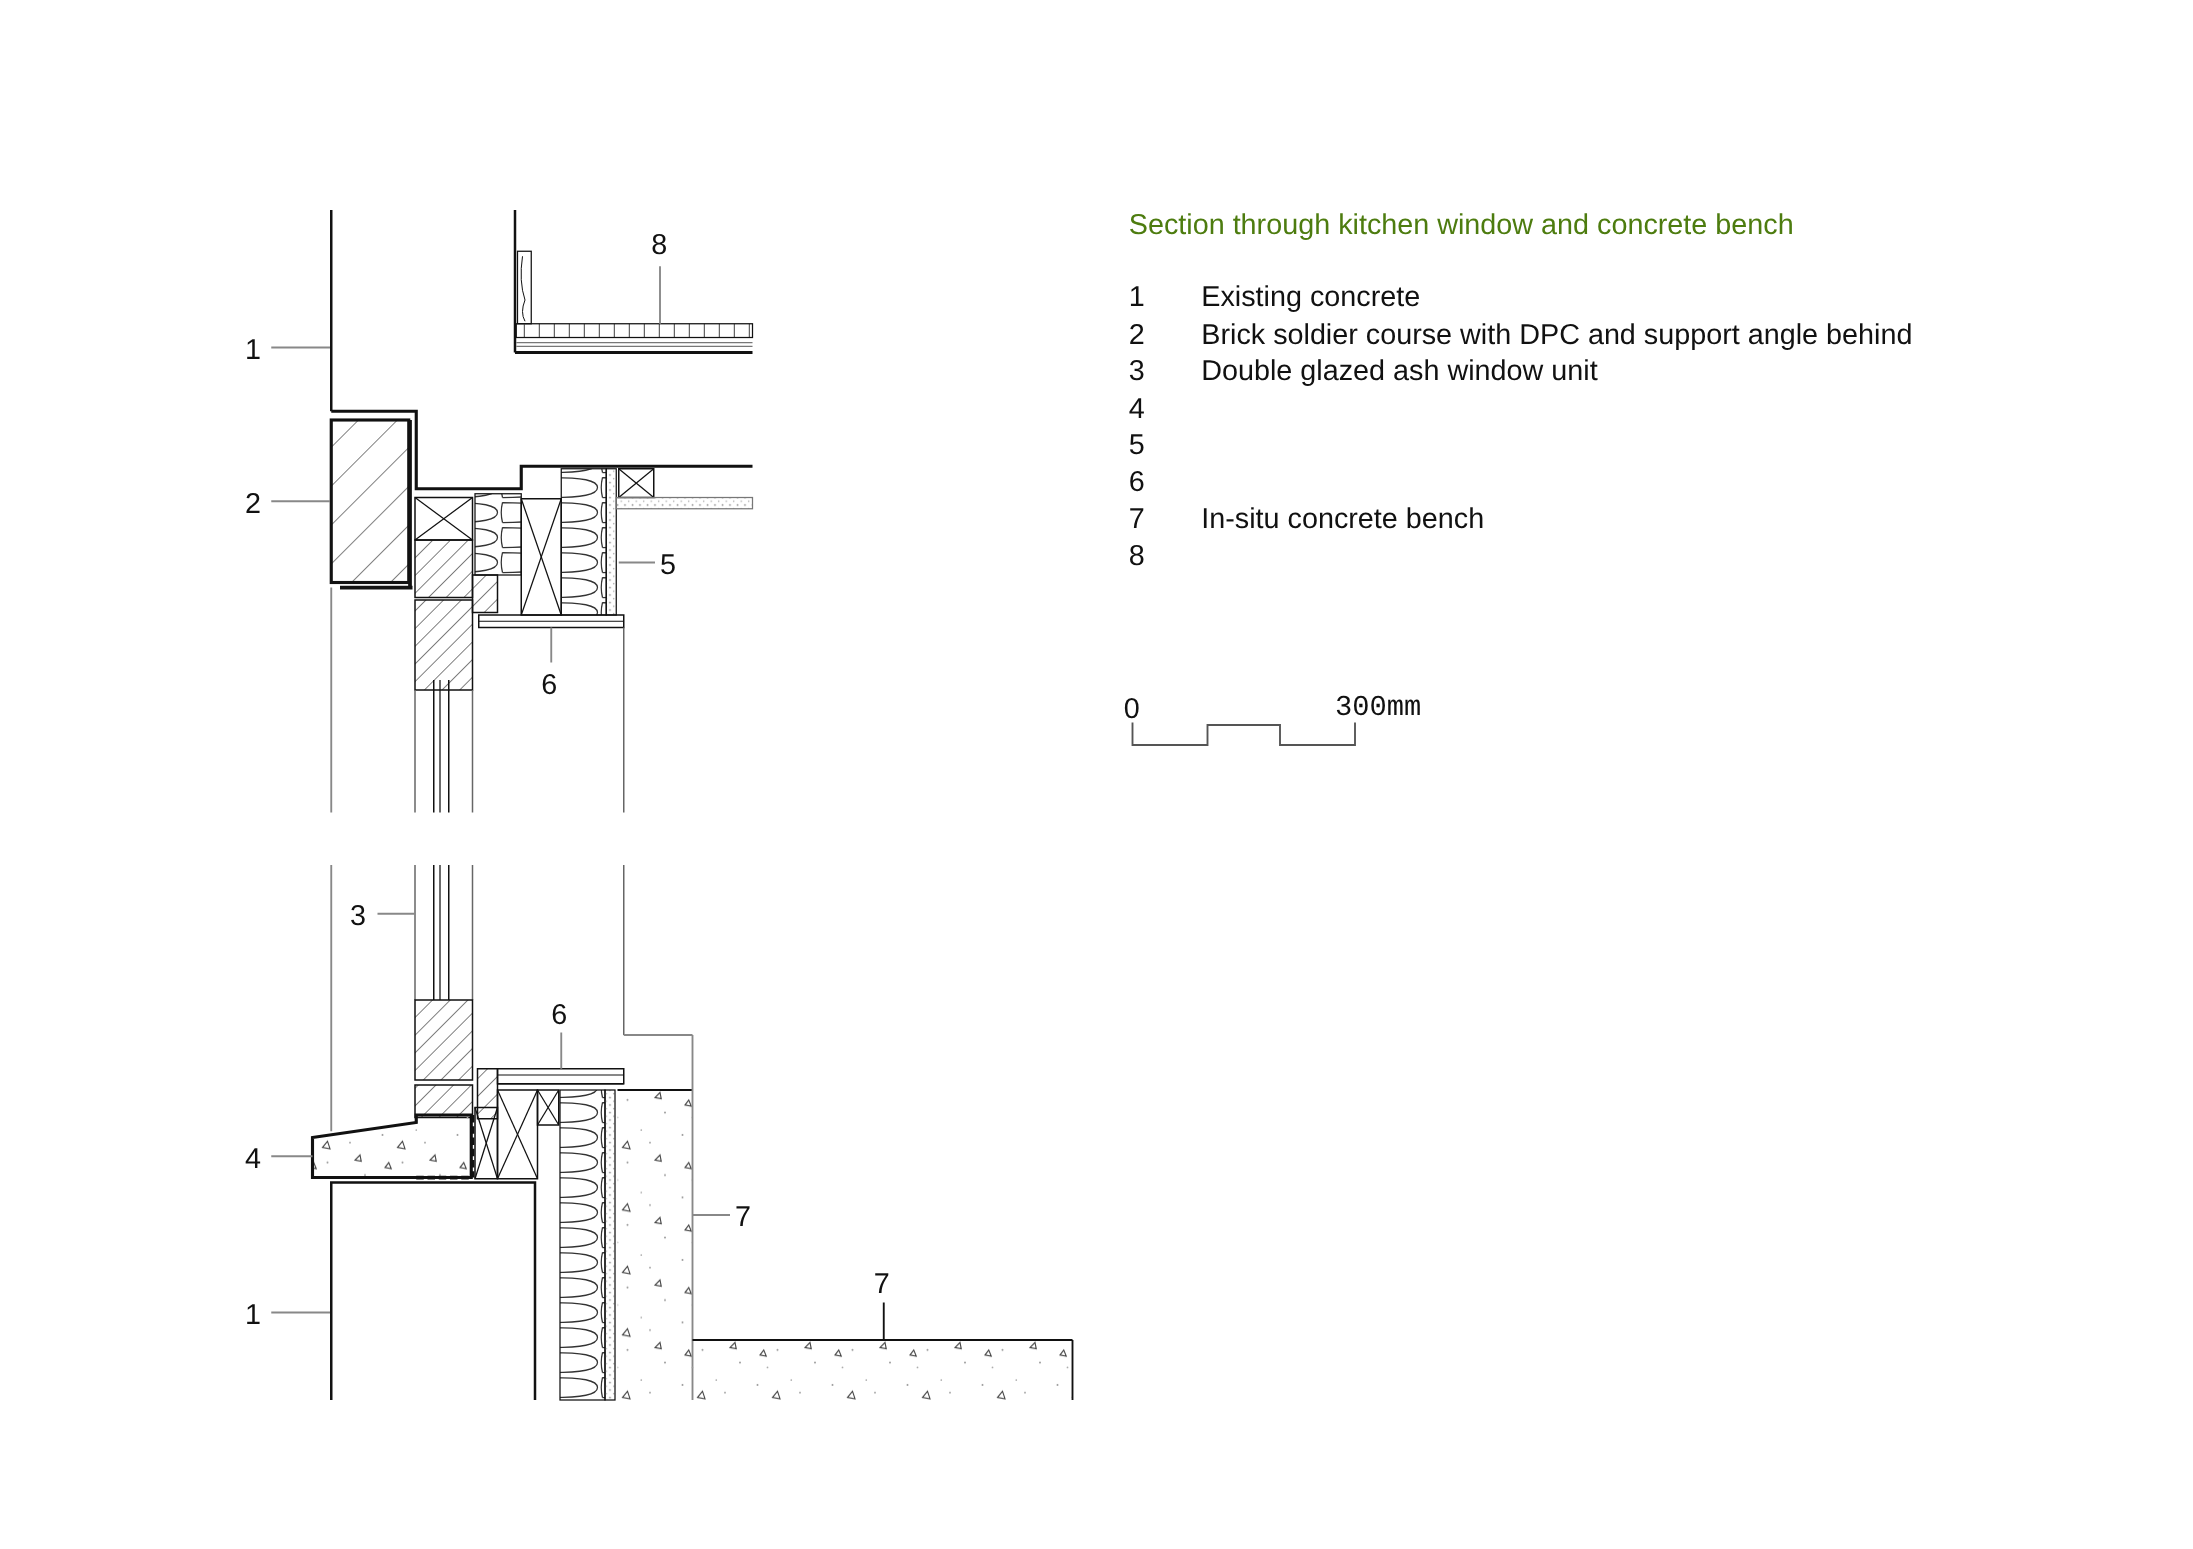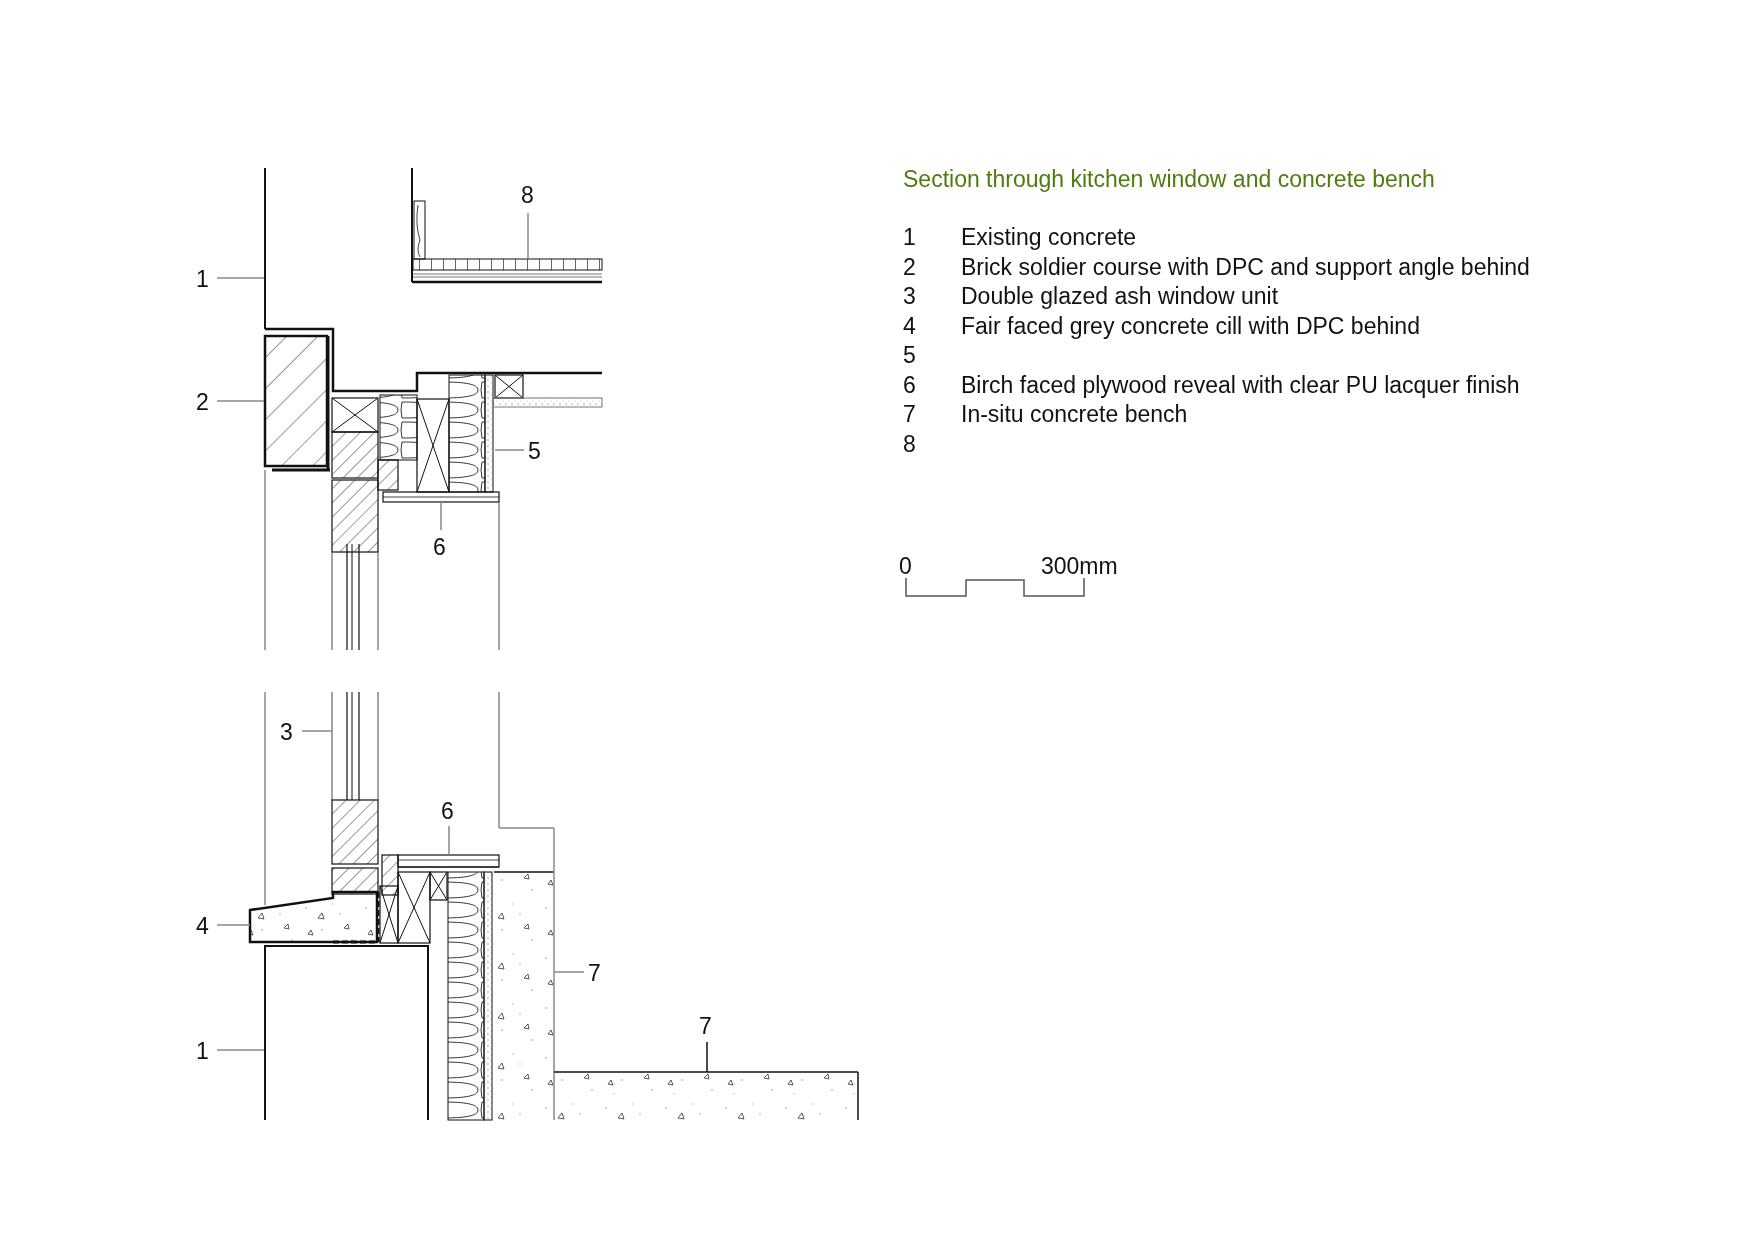--- a/index.html
+++ b/index.html
@@ -189,32 +189,30 @@
   <div class="legend-row">
       <span class="legend-num">2</span>
       <span>Brick soldier course with DPC and support angle behind</span>
     </div>
   <div class="legend-row">
       <span class="legend-num">3</span>
       <span>Double glazed ash window unit</span>
     </div>
   <div class="legend-row">
       <span class="legend-num">4</span>
-      <span>Fair faced grey concrete cill with DPC behind</span>
     </div>
   <div class="legend-row">
       <span class="legend-num">5</span>
     </div>
   <div class="legend-row">
       <span class="legend-num">6</span>
-      <span>Birch faced plywood reveal with clear PU lacquer finish</span>
     </div>
   <div class="legend-row">
       <span class="legend-num">7</span>
       <span>In-situ concrete bench</span>
     </div>
   <div class="legend-row">
       <span class="legend-num">8</span>
     </div>
 </div>
 
 <span class="scale-label" style="left:899px;top:553px;">0</span>
-<span class="scale-label" style="left:1041px;top:553px;">300mm</span>
+<span class="scale-label" style="left:1068px;top:553px;font-family:Liberation Mono, monospace;">300mm</span>
 
 </body></html>

